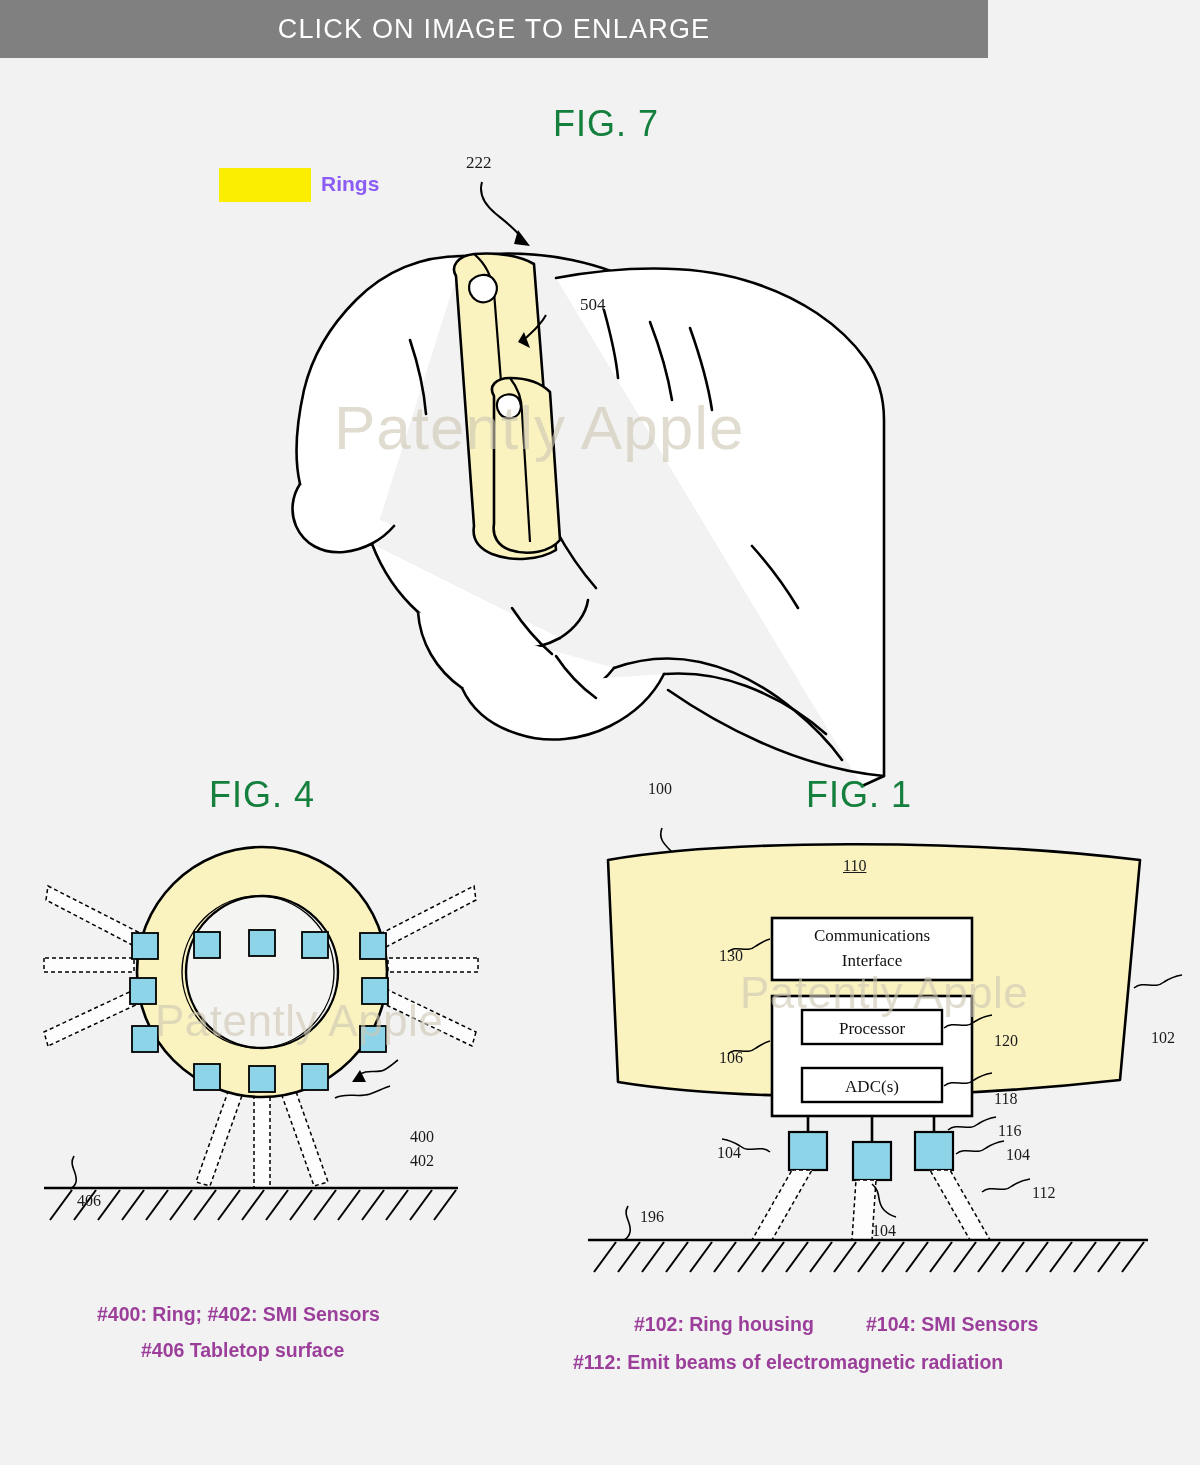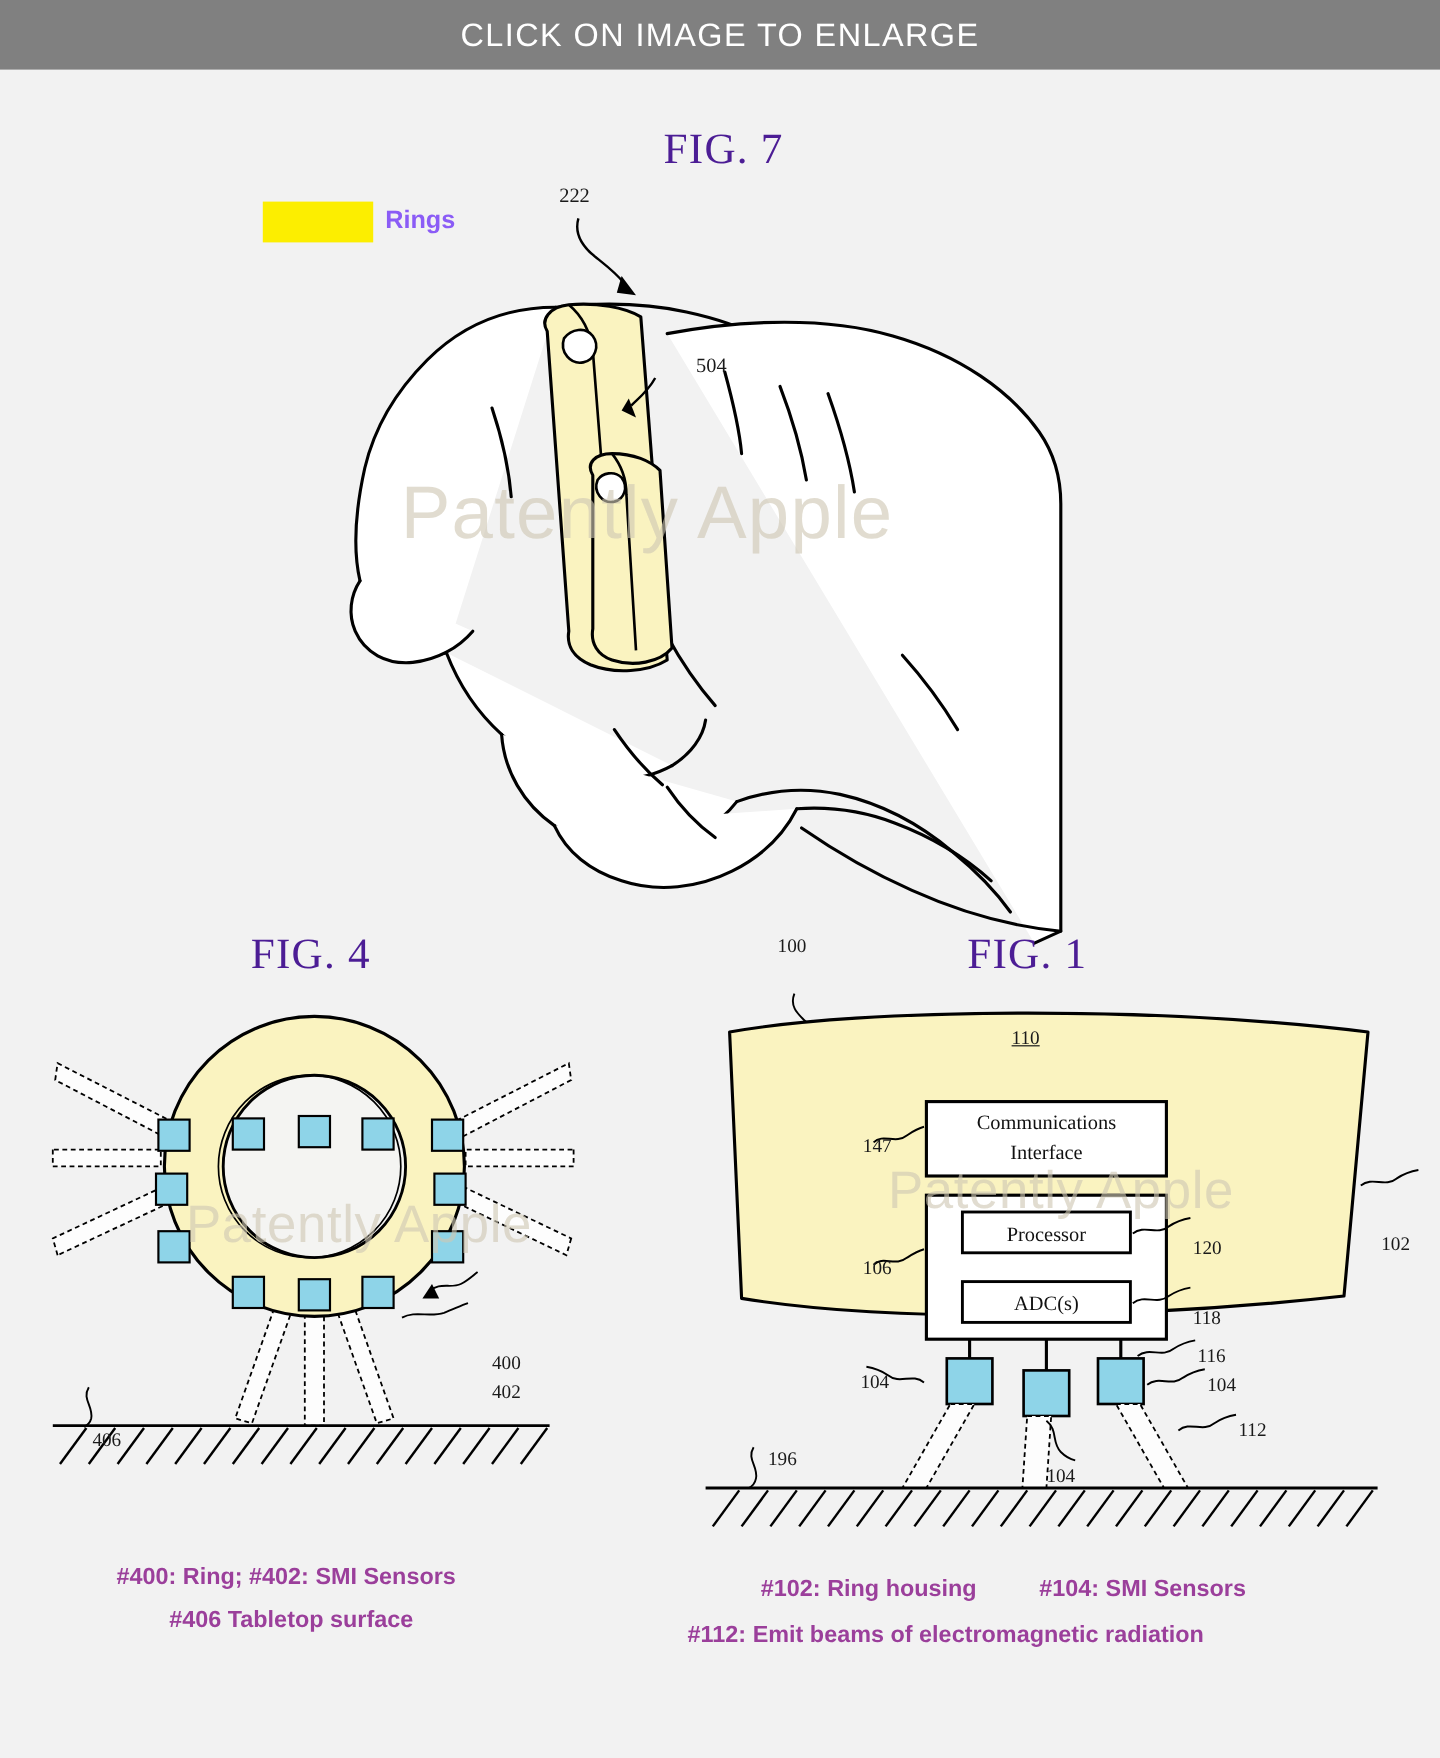--- a/index.html
+++ b/index.html
@@ -4,32 +4,32 @@
 <style>
   html,body{margin:0;padding:0;}
   body{
     width:1200px;height:1465px;
     background:#f2f2f2;
     font-family:"Liberation Sans", sans-serif;
     overflow:hidden;
     position:relative;
   }
   #banner{
-    position:absolute;left:0;top:0;width:1200px;height:58px;
+    position:absolute;left:0;top:0;width:988px;height:58px;
     background:#808080;
     display:flex;align-items:center;justify-content:center;
   }
   #banner .btxt{
     color:#ffffff;font-size:27px;letter-spacing:1.2px;font-weight:300;
     font-family:"Liberation Sans", sans-serif;
   }
   .figtitle{
     position:absolute;
-    font-family:Liberation Serif, serif;
-    font-weight:300;font-size:36px;color:#4c1d95;letter-spacing:1px;
+    font-family:Liberation Sans, sans-serif;
+    font-weight:300;font-size:36px;color:#15803d;letter-spacing:1px;
     white-space:nowrap;
   }
   .refnum{
     position:absolute;
     font-family:"Liberation Serif", serif;
     font-size:16px;color:#1a1a1a;white-space:nowrap;
   }
   .refnum.u{text-decoration:underline;}
   .caption{
     position:absolute;
@@ -322,21 +322,21 @@
 
     <path d="M28,406 C22,416 32,422 30,432 C29,437 26,439 24,440"></path>
 
     <path d="M534,188 C544,180 554,190 564,182 C570,178 576,176 582,175"></path>
   </g>
 </svg>
 
 <div class="refnum" style="left:648px;top:780px;">100</div>
 <div class="refnum u" style="left:843px;top:857px;">110</div>
 <div class="refnum" style="left:1131px;top:1029px;margin-left:20px;">102</div>
-<div class="refnum" style="left:719px;top:947px;">147</div>
+<div class="refnum" style="left:719px;top:947px;">130</div>
 <div class="refnum" style="left:719px;top:1049px;">106</div>
 <div class="refnum" style="left:994px;top:1032px;">120</div>
 <div class="refnum" style="left:994px;top:1090px;">118</div>
 <div class="refnum" style="left:998px;top:1122px;">116</div>
 <div class="refnum" style="left:1006px;top:1146px;">104</div>
 <div class="refnum" style="left:717px;top:1144px;">104</div>
 <div class="refnum" style="left:872px;top:1222px;">104</div>
 <div class="refnum" style="left:1032px;top:1184px;">112</div>
 <div class="refnum" style="left:640px;top:1208px;">196</div>
 

